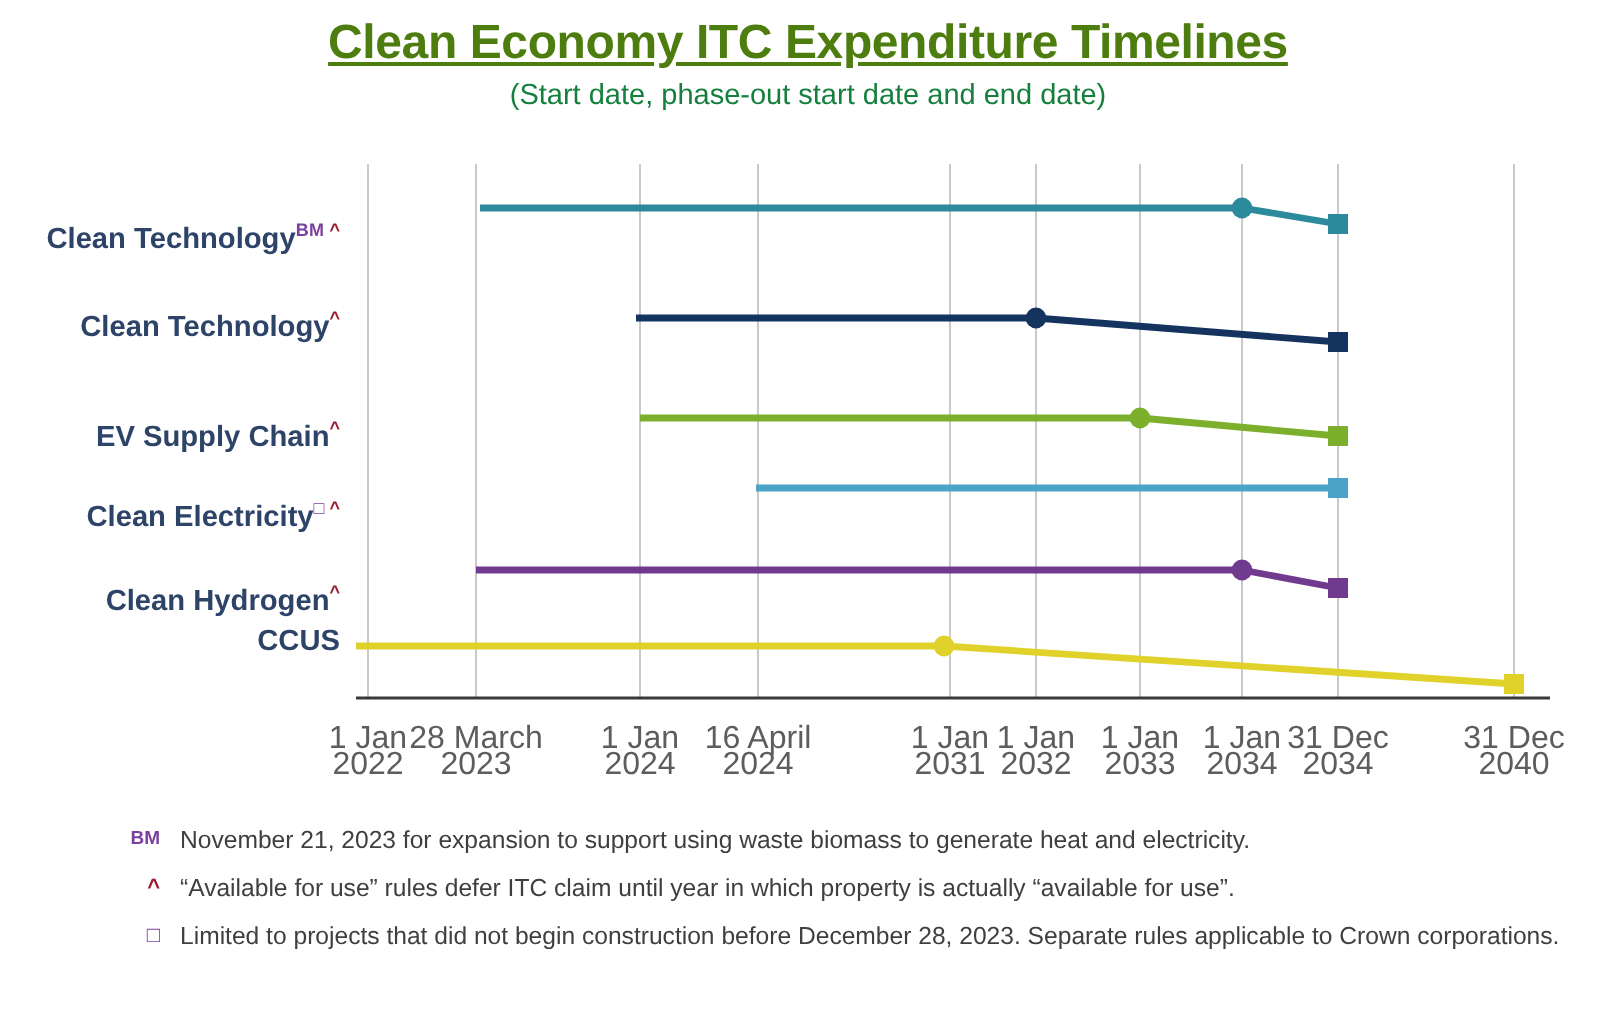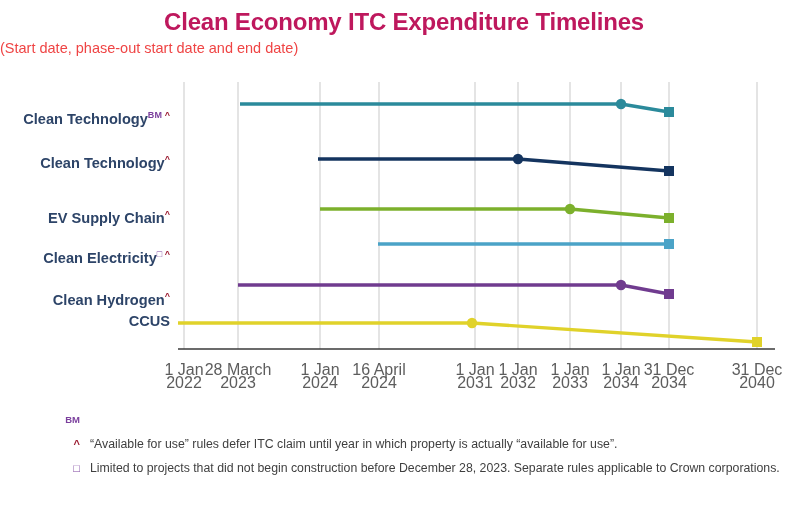--- a/index.html
+++ b/index.html
@@ -20,30 +20,31 @@
   }
 
   
   #chart-title {
     position: absolute;
     left: 0; top: 8px;
     width: 808px;
     text-align: center;
     font-size: 24px;
     font-weight: bold;
-    color: #be185d;
+    color: #4d7c0f;
     letter-spacing: -0.2px;
+    text-decoration: underline;
   }
   #chart-subtitle {
     position: absolute;
     left: 0; top: 40px;
     width: 808px;
-    text-align: left;
+    text-align: center;
     font-size: 14.5px;
-    color: #ef4444;
+    color: #15803d;
   }
 
   
   #plot {
     position: absolute;
     left: 0; top: 0;
     width: 808px;
     height: 510px;
   }
   #plot svg { display: block; }
@@ -186,18 +187,18 @@
       <div class="xtick" style="left: 379px;"><span>16 April</span><span class="l2">2024</span></div>
       <div class="xtick" style="left: 475px;"><span>1 Jan</span><span class="l2">2031</span></div>
       <div class="xtick" style="left: 518px;"><span>1 Jan</span><span class="l2">2032</span></div>
       <div class="xtick" style="left: 570px;"><span>1 Jan</span><span class="l2">2033</span></div>
       <div class="xtick" style="left: 621px;"><span>1 Jan</span><span class="l2">2034</span></div>
       <div class="xtick" style="left: 669px;"><span>31 Dec</span><span class="l2">2034</span></div>
       <div class="xtick" style="left: 757px;"><span>31 Dec</span><span class="l2">2040</span></div>
     </div>
 
   <div id="footnotes">
-      <div class="footnote"><span class="fn-mark bm">BM</span></div>
+      <div class="footnote"><span class="fn-mark bm">BM</span><span>November 21, 2023 for expansion to support using waste biomass to generate heat and electricity.</span></div>
       <div class="footnote"><span class="fn-mark car">^</span><span>“Available for use” rules defer ITC claim until year in which property is actually “available for use”.</span></div>
       <div class="footnote"><span class="fn-mark sq">□</span><span>Limited to projects that did not begin construction before December 28, 2023. Separate rules applicable to Crown corporations.</span></div>
     </div>
 
 </div>
 
 </body></html>

